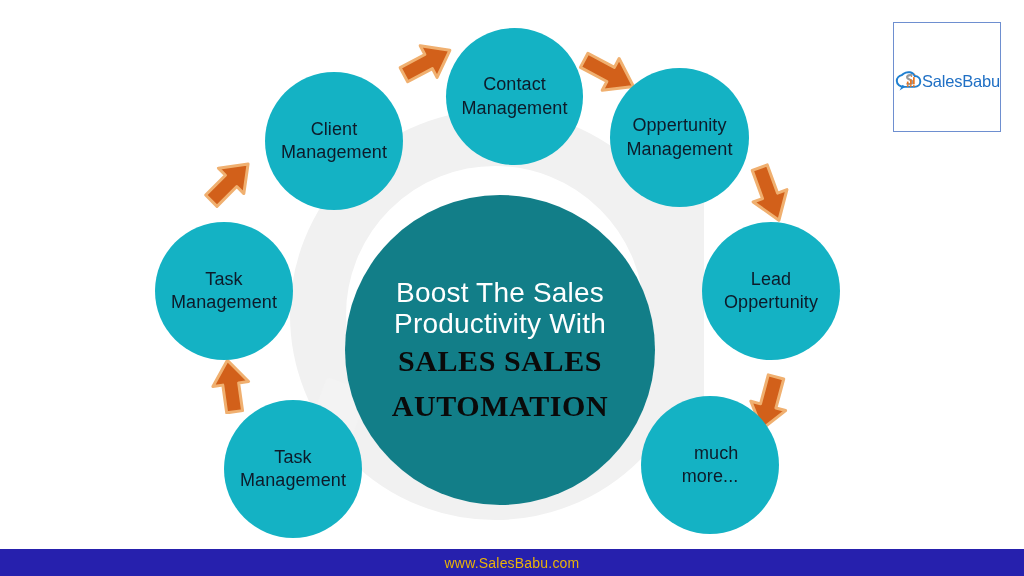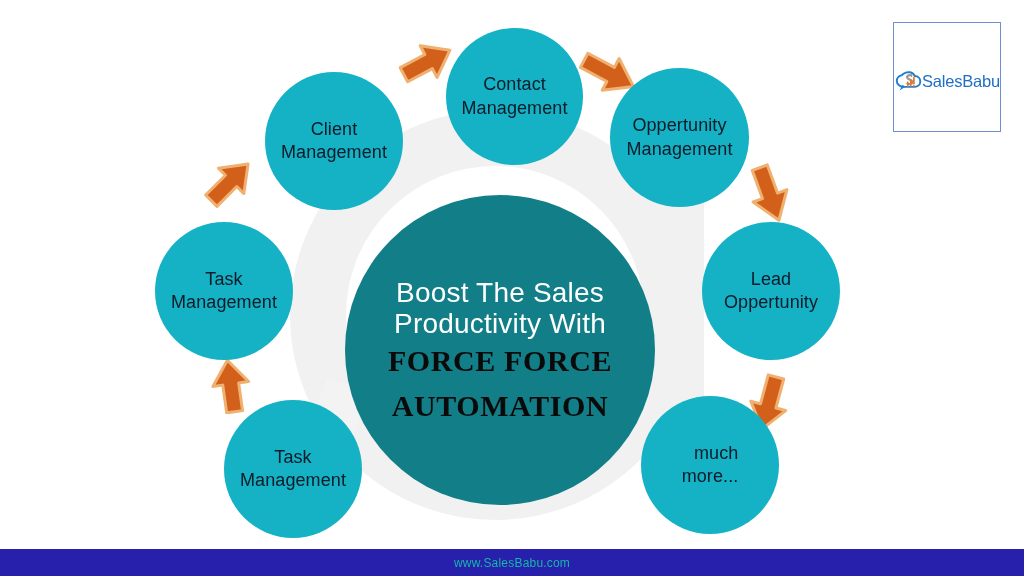--- a/index.html
+++ b/index.html
@@ -141,22 +141,22 @@
     left: 0;
     top: 549px;
     width: 1024px;
     height: 27px;
     background: #2620ad;
     display: flex;
     align-items: center;
     justify-content: center;
   }
   .footer-text {
-    color: #14b8a6;
-    font-size: 12px;
+    color: #eab308;
+    font-size: 14px;
     letter-spacing: 0.2px;
   }
 </style>
 </head>
 <body>
 
 <div id="page">
 
   <div class="watermark wm-ring"></div>
   <div class="watermark wm-bar"></div>
@@ -229,21 +229,21 @@
   </div>
 
   <div class="node" style="left:155px; top:222px; width:138px; height:138px;">
     <span class="node-label">Task
 Management</span>
   </div>
 
   <div class="hub">
     <div class="hub-line">Boost The Sales</div>
     <div class="hub-line">Productivity With</div>
-    <div class="hub-emph">FORCE FORCE</div>
+    <div class="hub-emph">SALES SALES</div>
     <div class="hub-emph" style="margin-top:12px;">AUTOMATION</div>
   </div>
 
   <div class="logo-box">
     <svg class="logo-mark" viewBox="0 0 100 76">
 
       <path d="M34 12 C48 2 68 6 74 20 C86 20 94 29 94 40 C94 51 85 59 74 59
                L36 59 C22 59 10 50 10 38 C10 28 18 19 28 17 Z" fill="none" stroke="#1f7fd0" stroke-width="7" stroke-linecap="round"></path>
 
       <path d="M30 52 L20 72 L42 58 Z" fill="#1f7fd0"></path>

